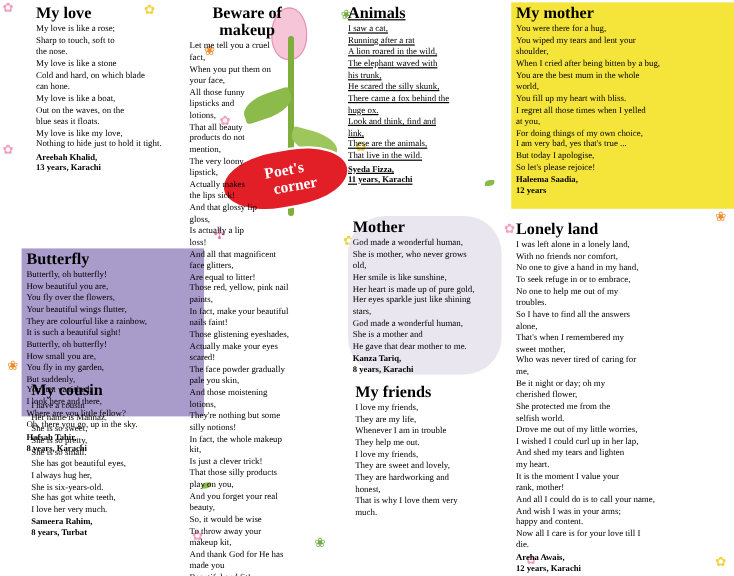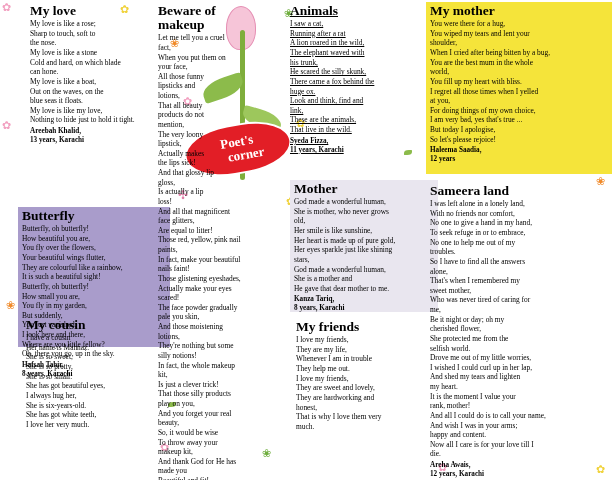--- a/index.html
+++ b/index.html
@@ -187,24 +187,26 @@
     <div class="pbody">  I have a cousin
   Her name is Mahnaz.
   She is so sweet,
   She is so pretty,
 She is so small.
 She has got beautiful eyes,
 I always hug her,
 She is six-years-old.
 She has got white teeth,
 I love her very much.</div>
+    <div class="pauthor">Sameera Rahim,
+8 years, Turbat</div>
   </div>
 
   <div class="poem" style="left:154px; top:2px; width:104px;">
-    <h2 class="ptitle" style="white-space:pre-line;">Beware of
+    <h2 class="ptitle" style="white-space:pre-line;text-align:center;">Beware of
 makeup</h2>
     <div class="pbody">Let me tell you a cruel
 fact,
 When you put them on
 your face,
 All those funny
 lipsticks and
 lotions,
 That all beauty
 products do not
@@ -260,21 +262,21 @@
   There came a fox behind the
   huge ox.
 Look and think, find and
 link,
 These are the animals,
 That live in the wild.</div>
     <div class="pauthor">Syeda Fizza,
 11 years, Karachi</div>
   </div>
 
-  <div class="poem panel-grey" style="left:290px; top:180px; width:148px; height:132px;">
+  <div class="poem panel-grey" style="left:290px; top:180px; width:128px; height:132px;border-radius:31px;">
     <h2 class="ptitle">Mother</h2>
     <div class="pbody">God made a wonderful human,
 She is mother, who never grows
 old,
 Her smile is like sunshine,
 Her heart is made up of pure gold,
 Her eyes sparkle just like shining
 stars,
 God made a wonderful human,
 She is a mother and
@@ -310,21 +312,21 @@
 at you,
 For doing things of my own choice,
 I am very bad, yes that's true ...
 But today I apologise,
 So let's please rejoice!</div>
     <div class="pauthor">Haleema Saadia,
 12 years</div>
   </div>
 
   <div class="poem" style="left:426px; top:182px; width:176px;">
-    <h2 class="ptitle">Sameera land</h2>
+    <h2 class="ptitle">Lonely land</h2>
     <div class="pbody">I was left alone in a lonely land,
 With no friends nor comfort,
 No one to give a hand in my hand,
 To seek refuge in or to embrace,
 No one to help me out of my
 troubles.
 So I have to find all the answers
 alone,
 That's when I remembered my
 sweet mother,

